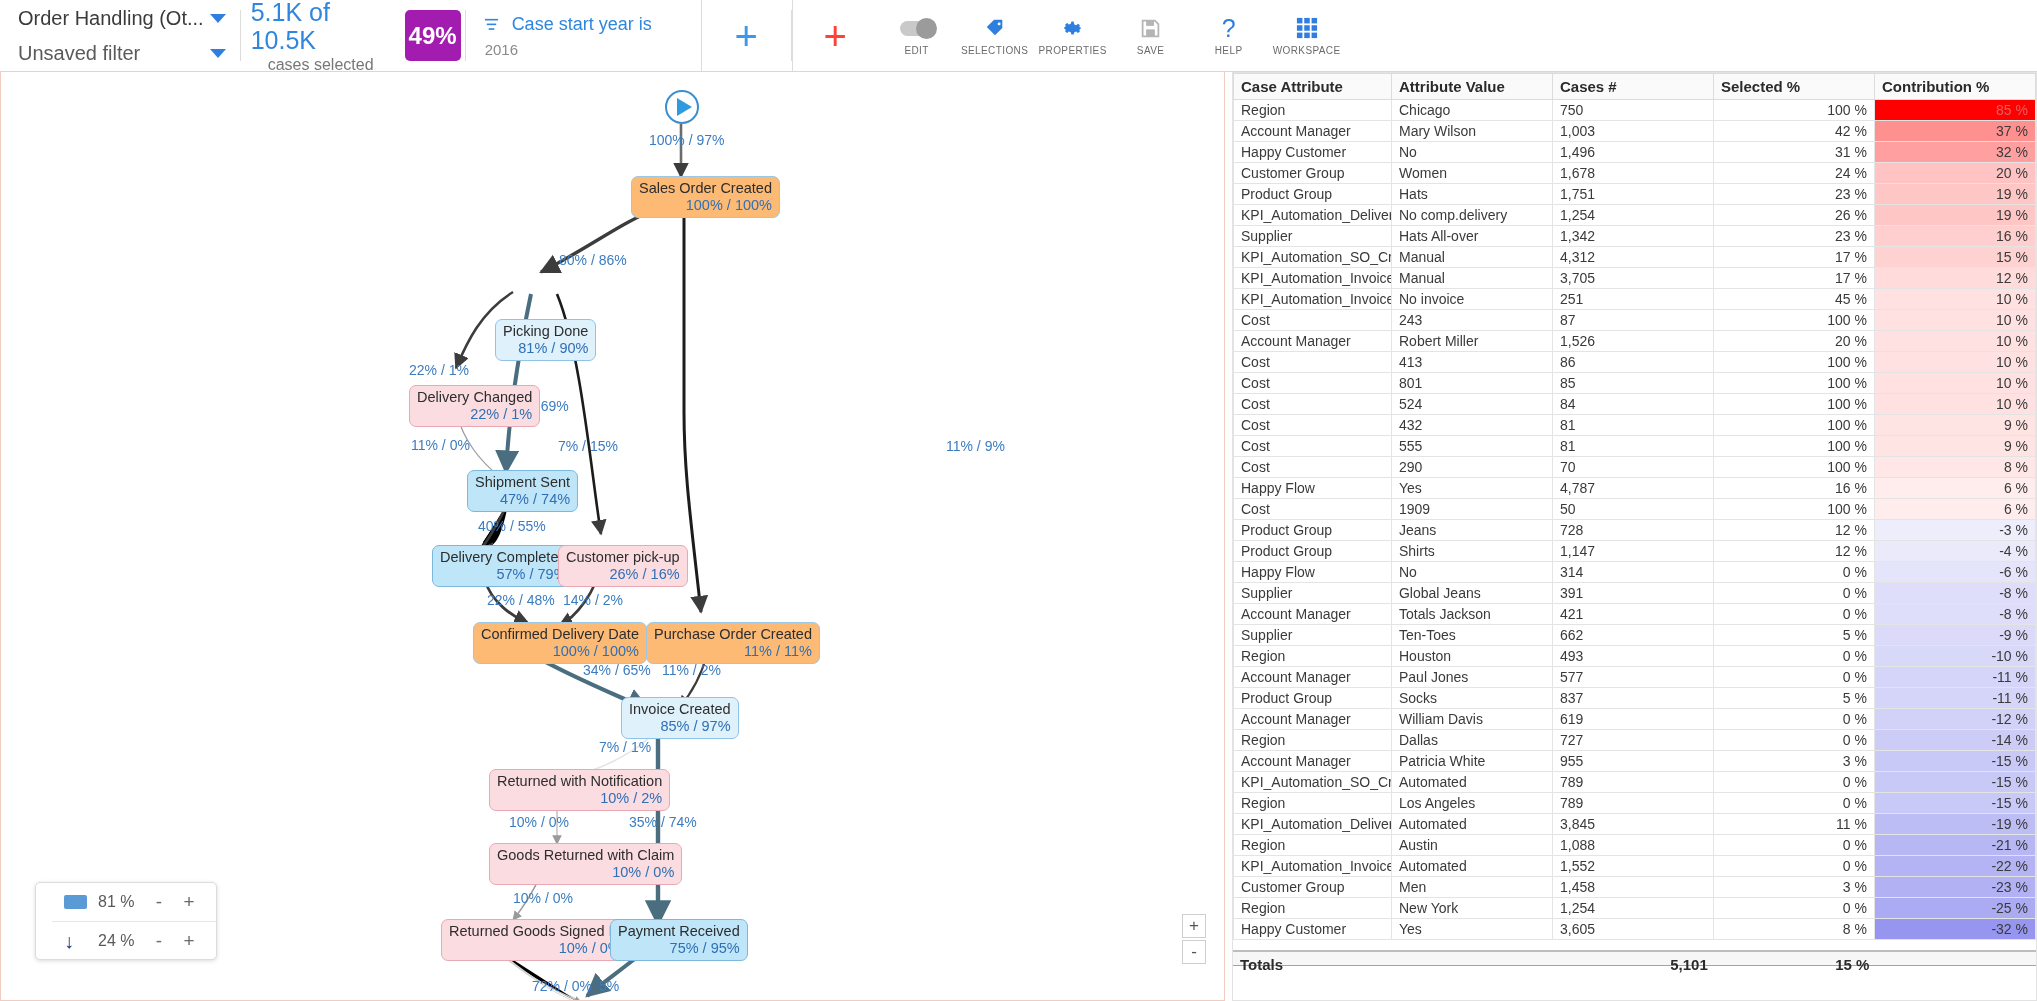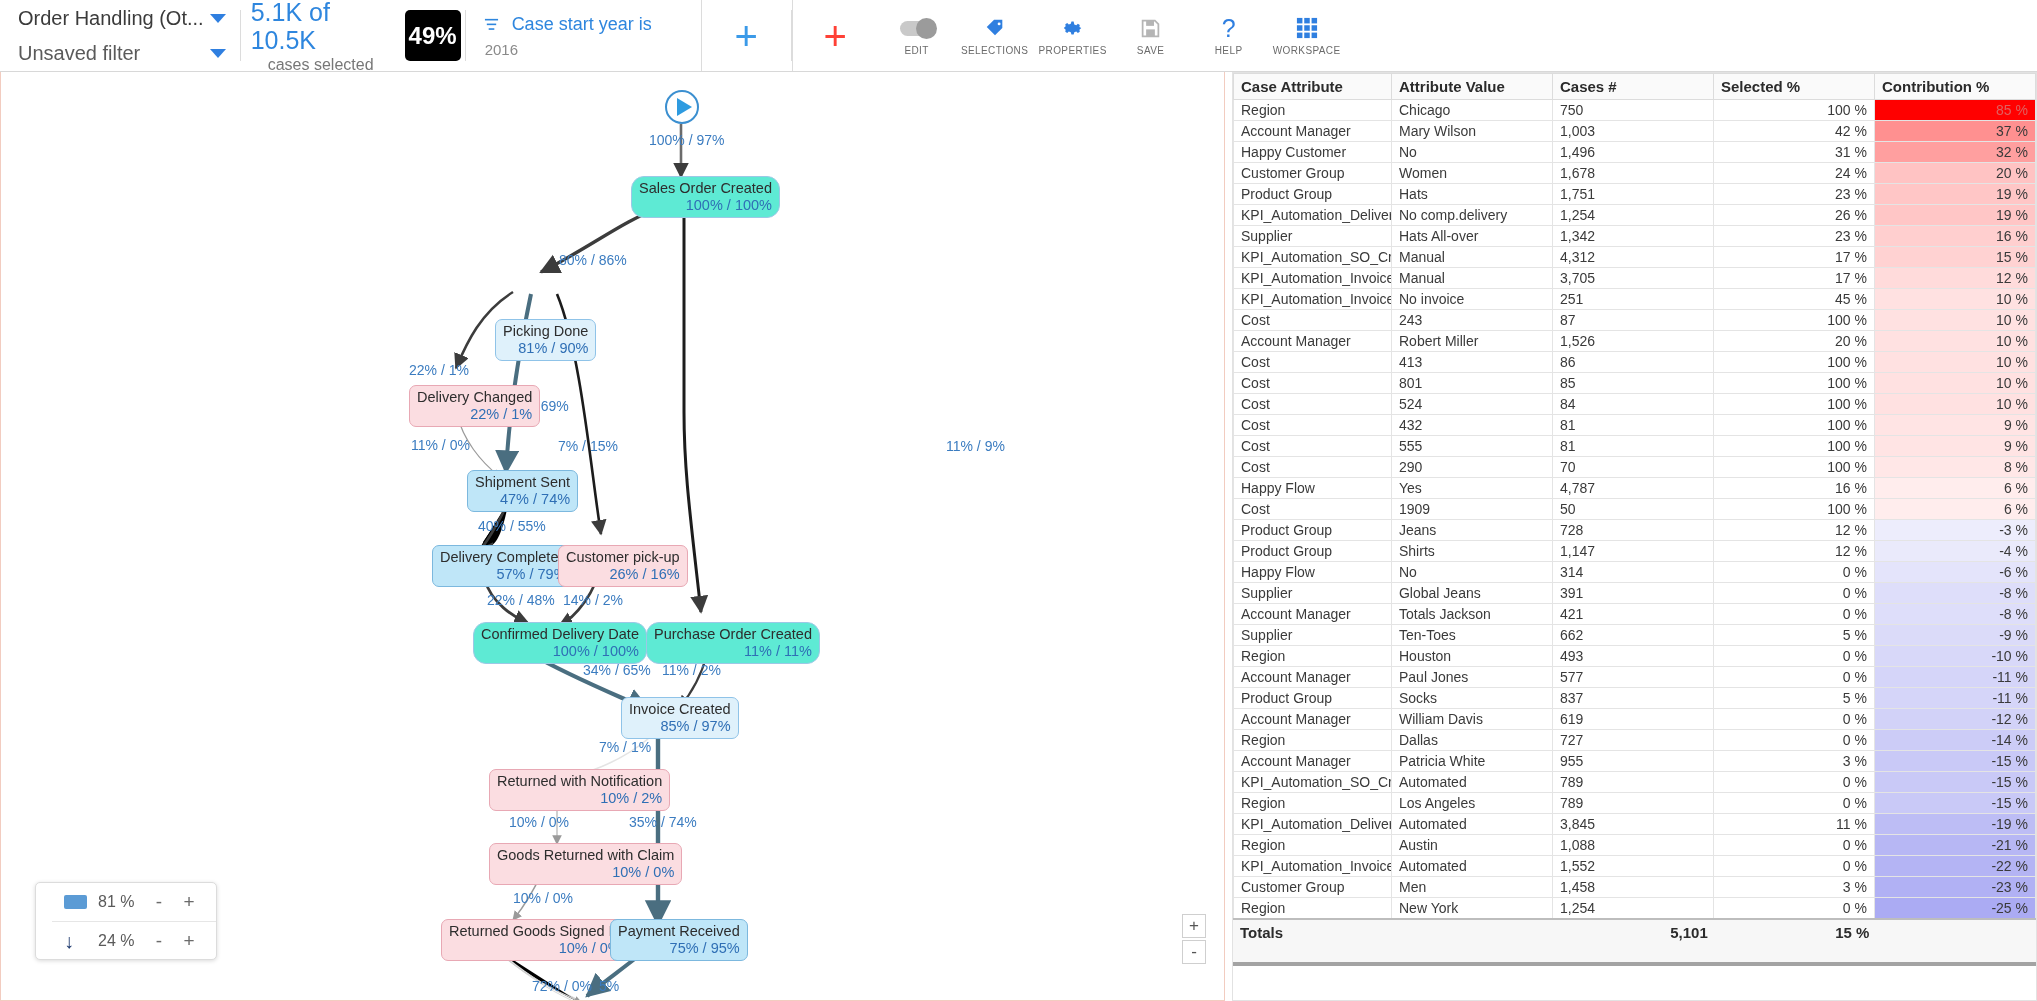--- a/index.html
+++ b/index.html
@@ -27,21 +27,21 @@
   .caret-blue { width: 0; height: 0; border-left: 8px solid transparent; border-right: 8px solid transparent;
                 border-top: 9px solid #2f7fe0; margin-left: 6px; flex: none; }
 
   .vdiv { width: 1px; background: #dcdcdc; margin: 10px 0; flex: none; }
 
   .casesbox { flex: 0 0 160px; display: flex; flex-direction: column; align-items: center;
               justify-content: center; padding: 0 10px; }
   .cases-main { font-size: 25px; color: #2e86de; font-weight: normal; line-height: 1.12; }
   .cases-sub { font-size: 16px; color: #777; margin-top: 2px; }
 
-  .pct-badge { flex: 0 0 56px; margin: 10px 4px; background: #000000; color: #fff; border-radius: 5px;
+  .pct-badge { flex: 0 0 56px; margin: 10px 4px; background: #a21caf; color: #fff; border-radius: 5px;
                display: flex; align-items: center; justify-content: center; font-size: 24px; font-weight: bold; }
 
   .chipbox { flex: 0 0 235px; padding: 12px 0 12px 18px; display: flex; flex-direction: column; justify-content: center; }
   .chip-title { display: flex; align-items: center; gap: 13px; color: #2e86de; font-size: 18px; }
   .chip-title.red { color: #ff4a3d; }
   .chip-sub { font-size: 15px; color: #8a8a8a; margin-top: 6px; margin-left: 1px; }
 
   .plusbox { display: flex; align-items: center; justify-content: center; }
   .plus { font-size: 40px; line-height: 1; color: #3b9ae8; font-weight: 300; }
   .plus.red { color: #ff4136; }
@@ -57,21 +57,21 @@
 
   
   .canvas { position: absolute; top: 72px; left: 0; width: 1225px; height: 929px;
             background: #ffffff; border: 1px solid #f2ccc0; border-top: none; overflow: hidden; }
 
   .node { position: absolute; border-radius: 7px; border: 1px solid #8fc3e8;
           background: #dff1fb; padding: 3px 7px 4px 7px; text-align: left; }
   .node .t { font-size: 14.5px; color: #2d2d2d; line-height: 1.14; white-space: nowrap; }
   .node .m { font-size: 14.5px; color: #2f6fb5; line-height: 1.14; text-align: right; white-space: nowrap; }
   .node.pink { background: #fbdde1; border-color: #e8a8b4; }
-  .node.white { background: #5eead4; border-color: #9cc8e6; border-radius: 13px; }
+  .node.white { background: #fdba74; border-color: #9cc8e6; }
   .node.strong { background: #bfe6f8; border-color: #7cb8de; }
 
   .edgelabel { position: absolute; font-size: 14px; color: #3b7cc0; white-space: nowrap; }
 
   .terminal { position: absolute; width: 34px; height: 34px; border-radius: 50%;
               border: 2px solid #3b8fd0; background: #fff; display: flex; align-items: center; justify-content: center; }
   .tri { width: 0; height: 0; border-top: 9px solid transparent; border-bottom: 9px solid transparent;
          border-left: 15px solid #2e9be0; margin-left: 4px; }
 
   
@@ -99,21 +99,21 @@
   table.grid td { border: 1px solid #e4e4e4; font-size: 14px; color: #3a3a3a; padding: 2px 7px;
                   height: 21px; overflow: hidden; white-space: nowrap; }
   .c-attr { width: 157px; }
   .c-val  { width: 160px; }
   .c-num  { width: 160px; text-align: left; }
   .c-sel  { width: 160px; text-align: right; }
   .c-con  { width: 160px; text-align: right; }
   th.c-num, th.c-sel, th.c-con { text-align: left; }
 
   .totals { position: absolute; left: 0; bottom: 34px; width: 805px; background: #f7f7f7;
-            border-top: 2px solid #bdbdbd; border-bottom: 4px solid #a3a3a3; height: 48px; }
+            border-top: 2px solid #bdbdbd; border-bottom: 1px solid #a3a3a3; height: 16px; }
   .totals table { width: 100%; border-collapse: collapse; table-layout: fixed; }
   .totals td { font-size: 15px; font-weight: bold; color: #2b2b2b; padding: 4px 7px; }
 </style>
 </head>
 <body>
 
 <div class="topbar">
 
 
   <div class="filterbox">

